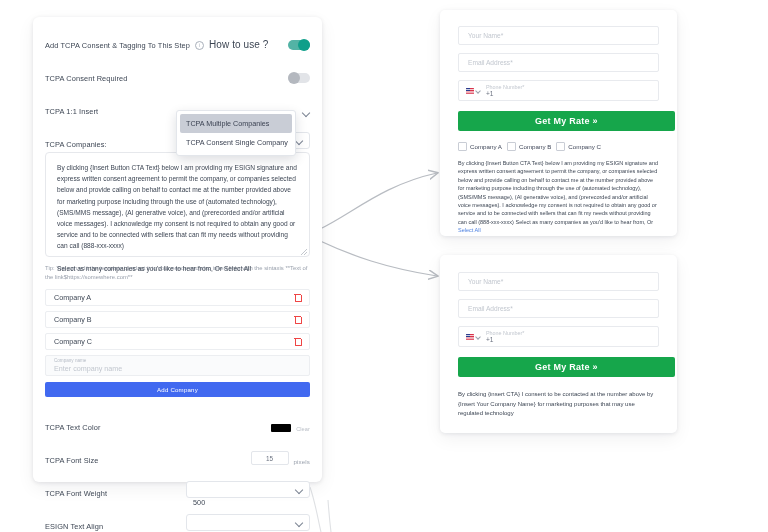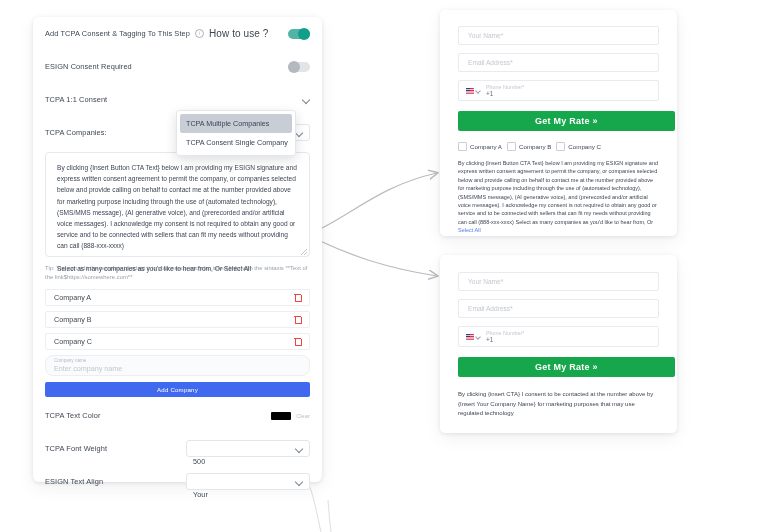--- a/index.html
+++ b/index.html
@@ -14,21 +14,21 @@
   .stage{position:absolute;inset:0;}
 
   
   .settings-panel{
     position:absolute;left:33px;top:17px;width:289px;height:465px;
     background:#ffffff;
     border-radius:6px;
     box-shadow:0 1px 4px rgba(16,24,40,.10),0 6px 18px rgba(16,24,40,.06);
   }
   .row{
-    display:flex;align-items:center;
+    display:flex;align-items:flex-end;
     padding:0 12px;
     height:33px;
     font-size:7.4px;color:#3d4654;
     letter-spacing:.1px;
   }
   .row .lbl{flex:0 0 auto;}
   .row .spacer{flex:1 1 auto;}
 
   
   .toggle{
@@ -117,21 +117,21 @@
   }
   .trash:before{
     content:"";position:absolute;left:0.6px;top:1.8px;width:5.6px;height:6px;
     border:.8px solid #ef4444;border-top:none;border-radius:0 0 1px 1px;
   }
   .trash:after{
     content:"";position:absolute;left:0;top:.6px;width:7px;height:.9px;background:#ef4444;
   }
 
   .floatfield{
-    height:21px;border:1px solid #eceef1;border-radius:8px;background:#fafbfc;
+    height:21px;border:1px solid #eceef1;border-radius:2px;background:#fafbfc;
     padding:2px 8px;box-sizing:border-box;margin-bottom:6px;
   }
   .floatfield .flbl{font-size:4.6px;color:#b6bcc6;display:block;line-height:6px;}
   .floatfield .fph{font-size:7.2px;color:#c2c7cf;display:block;line-height:9px;}
 
   .add-btn{
     height:15px;border-radius:2px;background:#4169f0;
     display:flex;align-items:center;justify-content:center;
     color:#fff;font-size:6.1px;letter-spacing:.2px;
     margin-bottom:2px;
@@ -236,27 +236,27 @@
 
     <div class="row">
       <span class="lbl">Add TCPA Consent &amp; Tagging To This Step</span>
       <span class="info-i">i</span>
       <span class="howto">How to use ?</span>
       <span class="spacer"></span>
       <span class="toggle on"></span>
     </div>
 
     <div class="row">
-      <span class="lbl">ESIGN Consent Required</span>
+      <span class="lbl">TCPA Consent Required</span>
       <span class="spacer"></span>
       <span class="toggle off"></span>
     </div>
 
     <div class="row">
-      <span class="lbl">TCPA 1:1 Consent</span>
+      <span class="lbl">TCPA 1:1 Insert</span>
       <span class="spacer"></span>
       <span class="chev"></span>
     </div>
 
     <div class="row">
       <span class="lbl">TCPA Companies:</span>
       <span class="spacer"></span>
       <span class="sel">
         <span class="txt">TCPA Multiple Companies</span>
         <span class="chev"></span>
@@ -295,20 +295,26 @@
       <div class="add-btn">Add Company</div>
     </div>
 
     <div class="row">
       <span class="lbl">TCPA Text Color</span>
       <span class="spacer"></span>
       <span class="swatch"></span>
       <span class="clear-lbl">Clear</span>
     </div>
 
+    <div class="row">
+      <span class="lbl">TCPA Font Size</span>
+      <span class="spacer"></span>
+      <span class="numbox">15</span>
+      <span class="px-lbl">pixels</span>
+    </div>
 
     <div class="row">
       <span class="lbl">TCPA Font Weight</span>
       <span class="spacer"></span>
       <span class="sel">
         <span class="txt">500</span>
         <span class="chev"></span>
       </span>
     </div>
 

